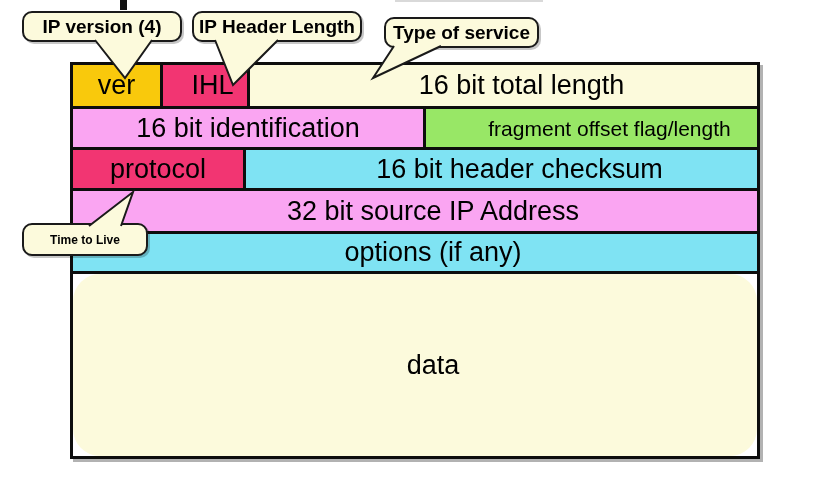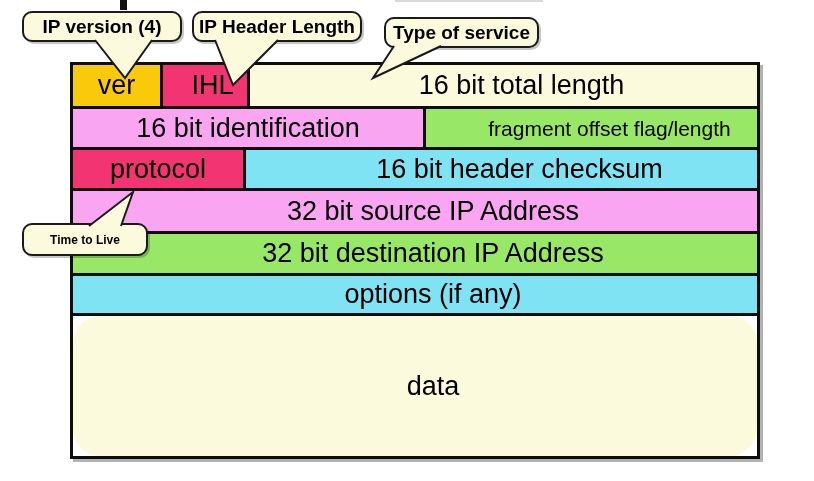--- a/index.html
+++ b/index.html
@@ -65,23 +65,20 @@
     <div class="cell w-ident" style="background: rgb(250, 165, 242);">16 bit identification</div>
     <div class="cell w-wide small-text" style="background: rgb(152, 231, 102);">fragment offset flag/length</div>
   </div>
   <div class="row r3">
     <div class="cell w-proto" style="background: rgb(242, 53, 114);">protocol</div>
     <div class="cell w-wide" style="background: rgb(127, 227, 243);">16 bit header checksum</div>
   </div>
   <div class="row r4">
     <div class="cell w-wide" style="background: rgb(250, 165, 242);">32 bit source IP Address</div>
   </div>
-  <div class="row r5">
-    <div class="cell w-wide" style="background: rgb(152, 231, 102);">32 bit destination IP Address</div>
-  </div>
   <div class="row r6">
     <div class="cell w-wide" style="background: rgb(127, 227, 243);">options (if any)</div>
   </div>
   <div class="row r7">
     <div class="cell w-wide" style="background: rgb(252, 250, 220); border-radius: 27px;">data</div>
   </div>
 </div>
 
 <div class="callout co-ip-version">
   <span>IP version (4)</span>

